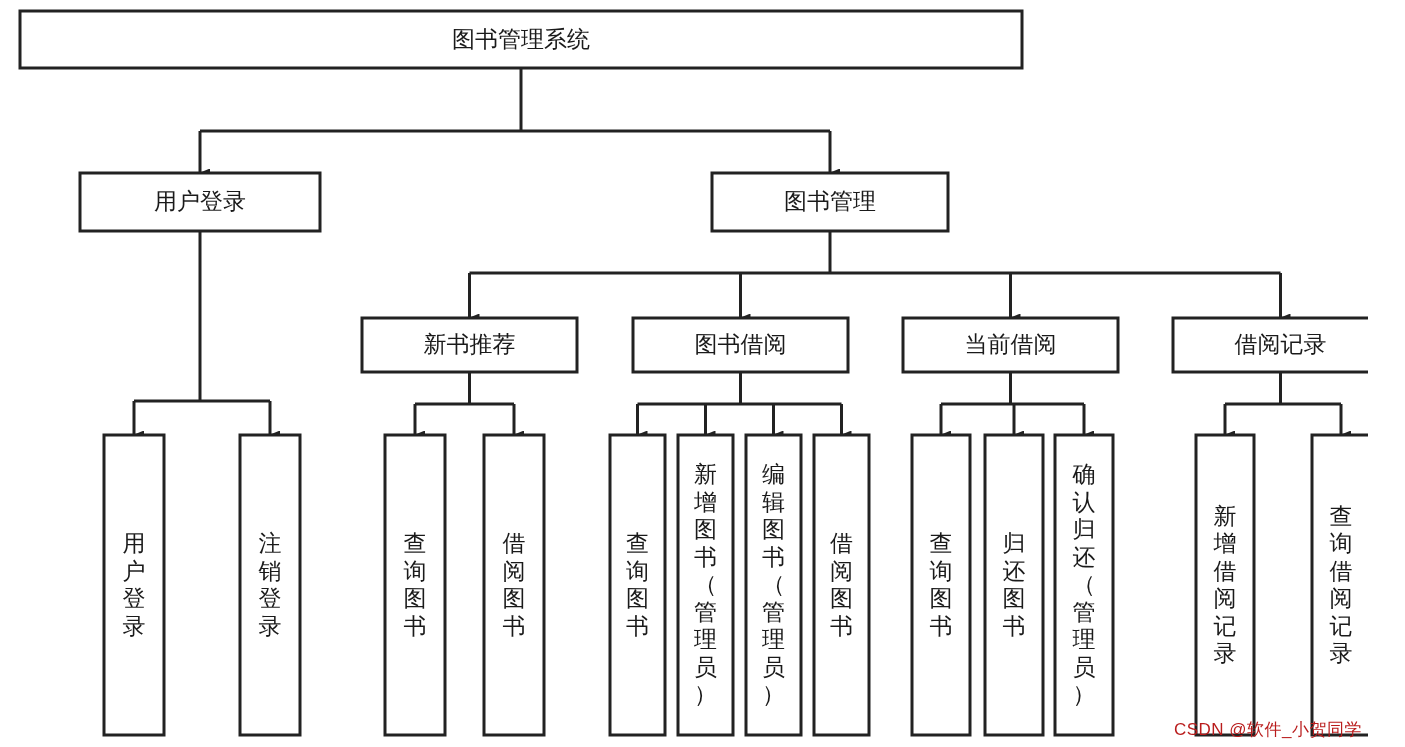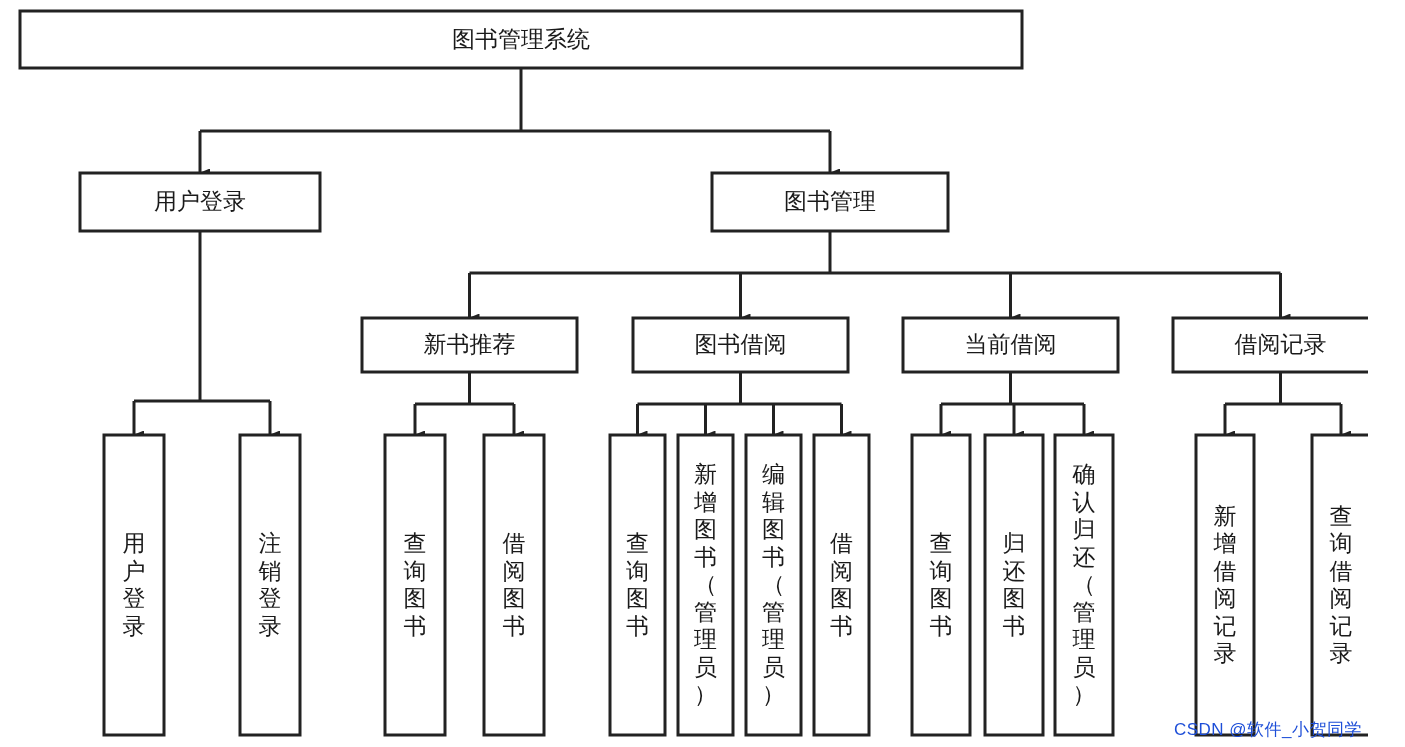--- a/index.html
+++ b/index.html
@@ -46,21 +46,21 @@
     font-size: 23px;
     fill: #1a1a1a;
     text-anchor: middle;
   }
   .watermark-text {
     position: absolute;
     right: 6px;
     bottom: 6px;
     font-family: "Liberation Sans", "DejaVu Sans", sans-serif;
     font-size: 17px;
-    color: #1d4ed8;
+    color: #b91c1c;
     white-space: nowrap;
     letter-spacing: 0.5px;
     user-select: none;
   }
 </style>
 </head>
 <body>
 
 <div id="diagram-root">
 

